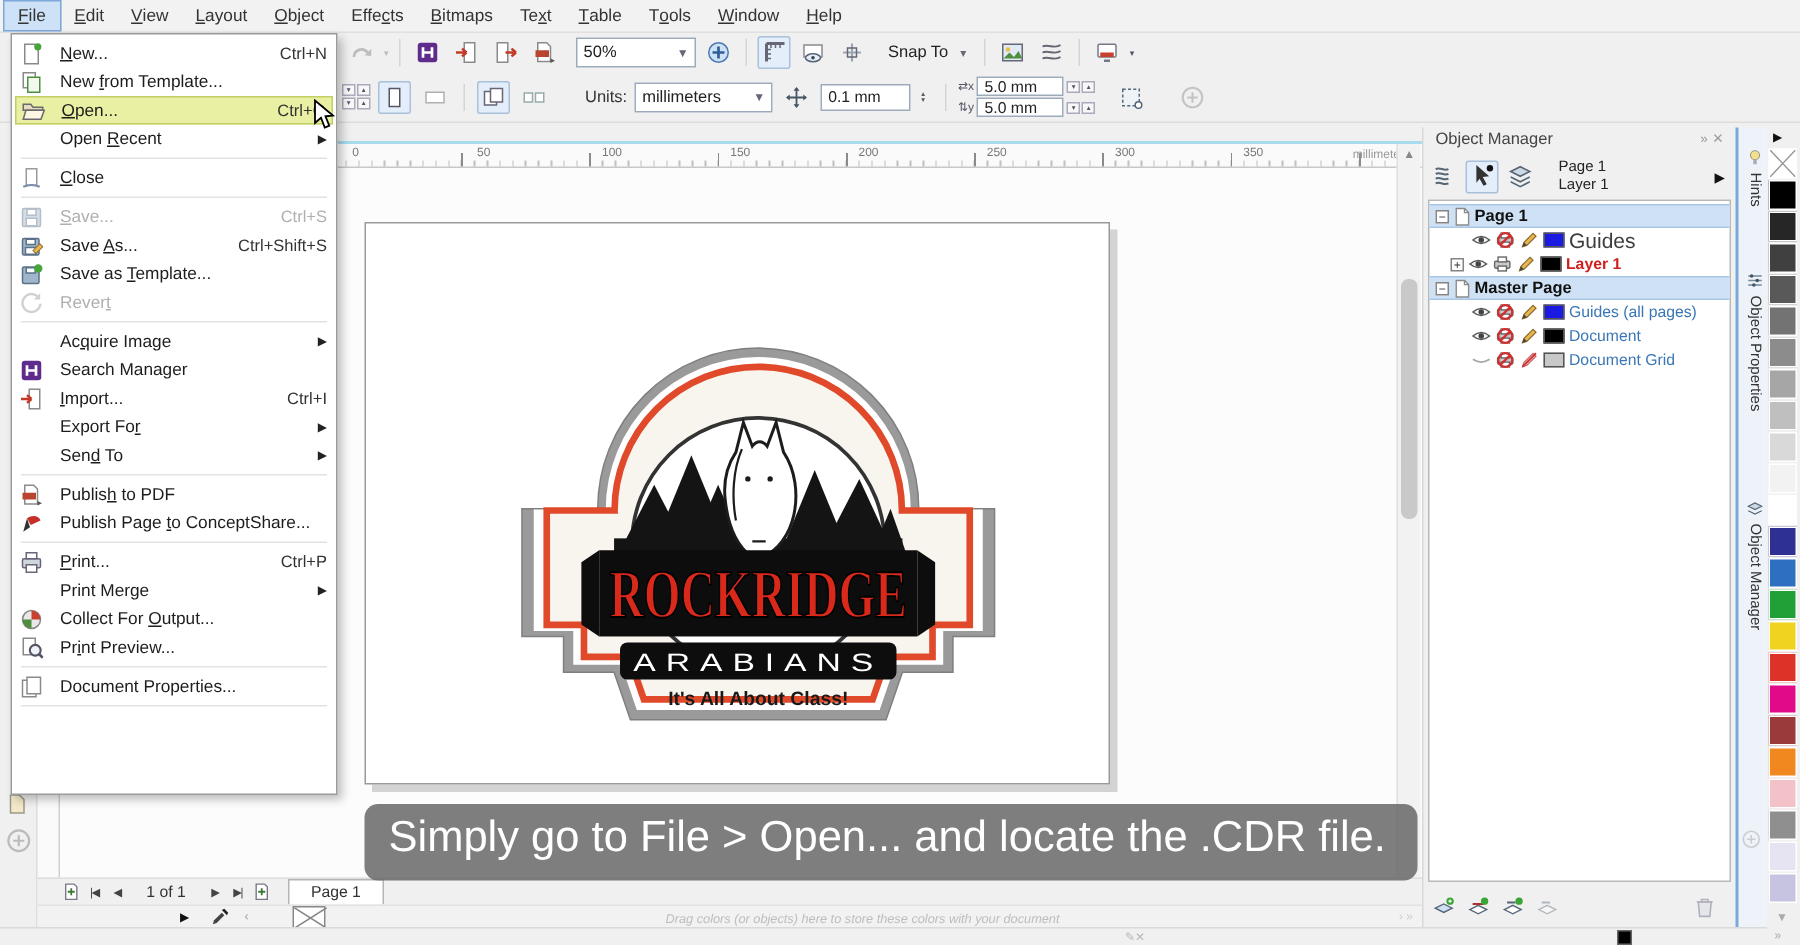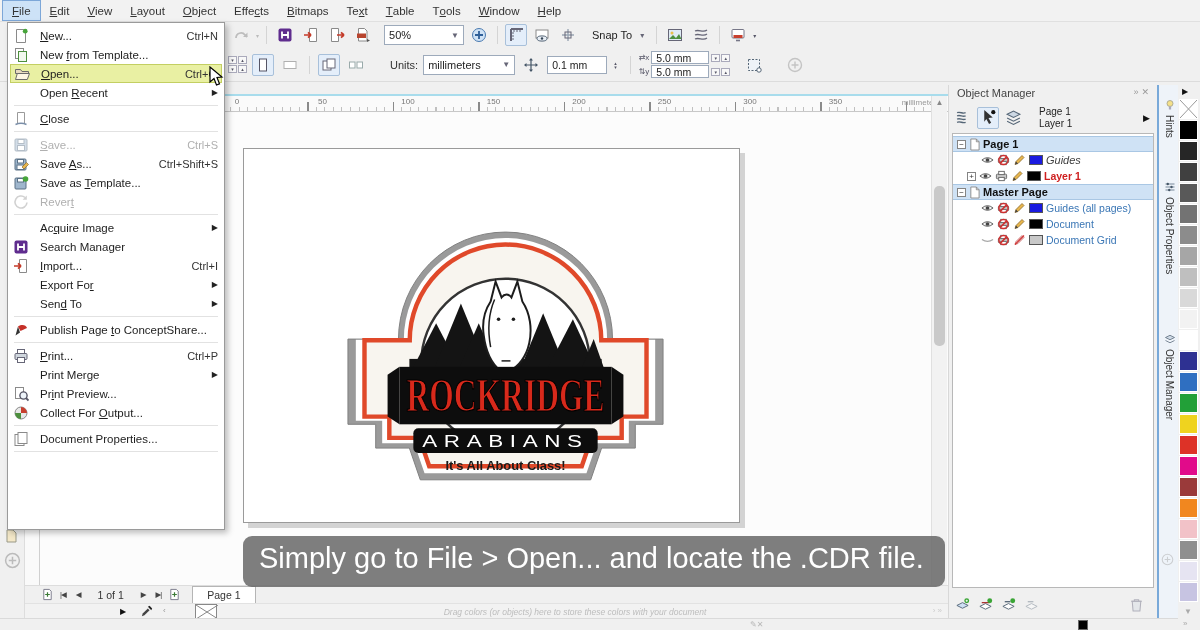--- a/index.html
+++ b/index.html
@@ -87,21 +87,21 @@
 #omtree{position:absolute;left:3px;top:48px;width:202px;height:455px;background:#fff;border:1px solid #b8b8b8;padding-top:2px}
 .om-row{height:16px;display:flex;align-items:center;gap:3px;padding-left:4px}
 .om-row.sel{background:#cfe2f5;border-top:1px solid #a9c7e4;border-bottom:1px solid #a9c7e4}
 .om-ind1{padding-left:14px}.om-ind2{padding-left:28px}
 .expander{width:9px;height:9px;border:1px solid #848484;background:#fff;font-size:8px;line-height:7px;text-align:center;color:#333;flex:0 0 9px}
 .sw{width:14px;height:10px;border:1px solid #555;flex:0 0 14px}
 .icw{position:relative;width:13px;height:12px;flex:0 0 13px}
 .icw svg{width:13px;height:12px}
 .icw .no{position:absolute;left:0;top:0}
 .lab-group{font-weight:bold;font-size:11px;color:#111}
-.lab-guides{font-style:italic;font-size:11px;color:#3d3d3d}
+.lab-guides{font-size:14px;color:#3d3d3d}
 .lab-active{font-size:10.5px;color:#cf2020;font-weight:bold}
 .lab-master{font-size:10.5px;color:#3a76b5}
 #ombottom{position:absolute;left:6px;bottom:6px;width:197px;display:flex;gap:8px;align-items:center}
 #ombottom svg{width:15px;height:15px}
 #ombottom .trash{margin-left:auto;margin-right:8px;opacity:.6}
 
 #dtabs{left:1157px;top:85px;width:21px;height:533px;background:#eef3f9;border-left:2px solid #79a9d9}
 .dtab{position:absolute;left:2px;width:17px;display:flex;flex-direction:column;align-items:center;gap:4px}
 .dtab svg{width:12px;height:12px}
 .dtab .vt{writing-mode:vertical-rl;font-size:10px;color:#333;white-space:nowrap}
@@ -515,20 +515,30 @@
     </div>
     <div class="fm-row  ">
     <span class="fm-icon"></span>
     <span class="fm-label">Sen<u>d</u> To</span>
       <span class="fm-sub">▶</span>
     </div>
     <div class="fm-sep"></div>
     <div class="fm-row  ">
     <span class="fm-icon">
         <svg viewBox="0 0 16 16">
+          <path d="M3.5 1.5h6l2.5 2.5v10h-8.5z" fill="#fff" stroke="#8a8a8a"></path>
+          <rect x="2" y="6.5" width="9" height="4.5" fill="#b8452f"></rect>
+          <path d="M12 12l3 1.5-3 1.5z" fill="#555"></path>
+        </svg>
+      </span>
+    <span class="fm-label">Publis<u>h</u> to PDF</span>
+    </div>
+    <div class="fm-row  ">
+    <span class="fm-icon">
+        <svg viewBox="0 0 16 16">
           <path d="M2.5 13.5l2.5-9 2 6z" fill="#333"></path>
           <path d="M5 4.5c4-2.5 8-1.5 9 1.5l-6.5 3z" fill="#c53028"></path>
         </svg>
       </span>
     <span class="fm-label">Publish Page <u>t</u>o ConceptShare...</span>
     </div>
     <div class="fm-sep"></div>
     <div class="fm-row  ">
     <span class="fm-icon">
         <svg viewBox="0 0 16 16">
@@ -541,36 +551,36 @@
       <span class="fm-short">Ctrl+P</span>
     </div>
     <div class="fm-row  ">
     <span class="fm-icon"></span>
     <span class="fm-label">Print Mer<u>g</u>e</span>
       <span class="fm-sub">▶</span>
     </div>
     <div class="fm-row  ">
     <span class="fm-icon">
         <svg viewBox="0 0 16 16">
+          <circle cx="8" cy="8" r="6" fill="#e8e8e8" stroke="#888"></circle>
+          <path d="M8 2a6 6 0 0 1 6 6h-6z" fill="#c8402e"></path>
+          <path d="M2 8a6 6 0 0 0 6 6v-6z" fill="#4d8f3e"></path>
+        </svg>
+      </span>
+    <span class="fm-label">Collect For <u>O</u>utput...</span>
+    </div>
+    <div class="fm-row  ">
+    <span class="fm-icon">
+        <svg viewBox="0 0 16 16">
           <rect x="2.5" y="1.5" width="8" height="11" fill="#fff" stroke="#8a8a8a"></rect>
           <circle cx="10.5" cy="9.5" r="3.6" fill="#eef4fa" stroke="#556" stroke-width="1.4"></circle>
           <path d="M13 12l2.5 2.5" stroke="#556" stroke-width="1.8"></path>
         </svg>
       </span>
     <span class="fm-label">Pr<u>i</u>nt Preview...</span>
-    </div>
-    <div class="fm-row  ">
-    <span class="fm-icon">
-        <svg viewBox="0 0 16 16">
-          <circle cx="8" cy="8" r="6" fill="#e8e8e8" stroke="#888"></circle>
-          <path d="M8 2a6 6 0 0 1 6 6h-6z" fill="#c8402e"></path>
-          <path d="M2 8a6 6 0 0 0 6 6v-6z" fill="#4d8f3e"></path>
-        </svg>
-      </span>
-    <span class="fm-label">Collect For <u>O</u>utput...</span>
     </div>
     <div class="fm-sep"></div>
     <div class="fm-row  ">
     <span class="fm-icon">
         <svg viewBox="0 0 16 16">
           <rect x="2" y="3.5" width="9" height="11" fill="#fff" stroke="#8a8a8a"></rect>
           <rect x="5" y="1.5" width="9" height="11" fill="#fff" stroke="#8a8a8a"></rect>
         </svg>
       </span>
     <span class="fm-label">Document Properties...</span>

